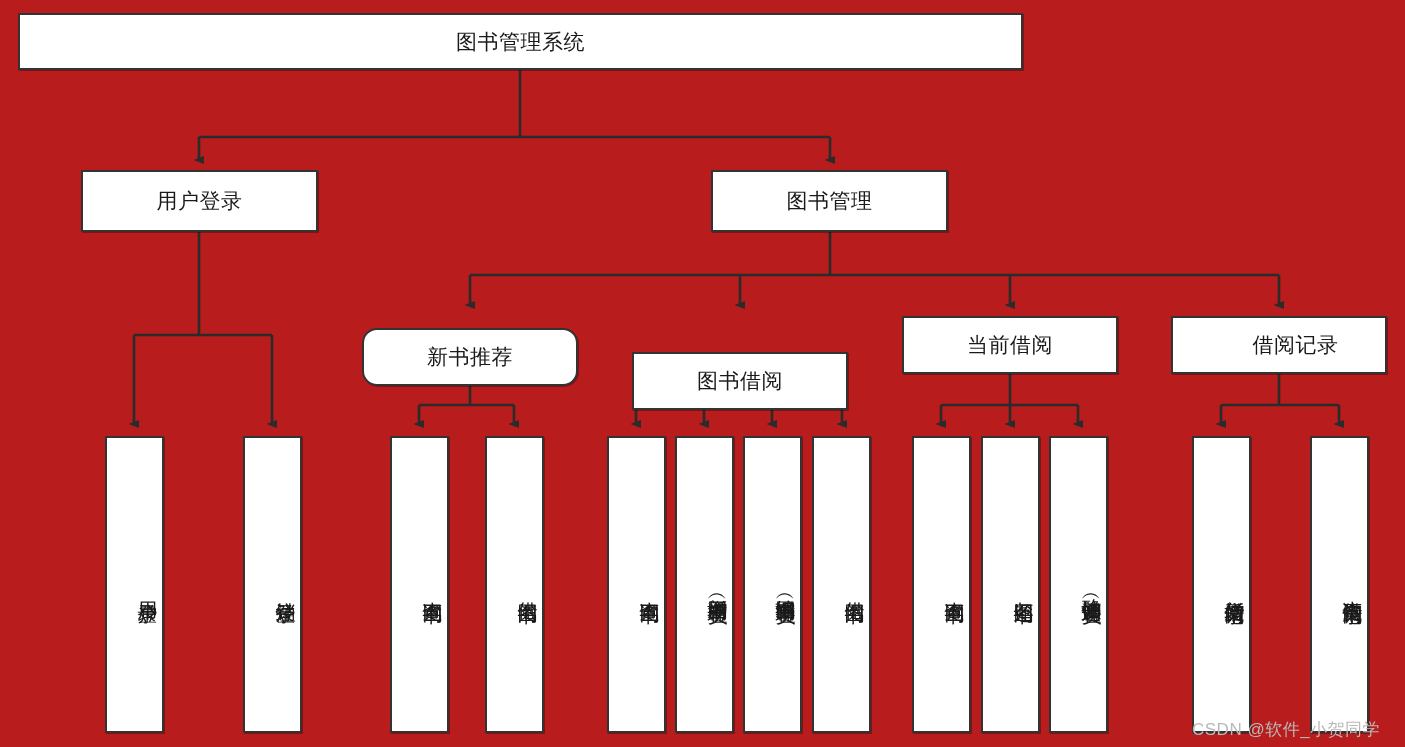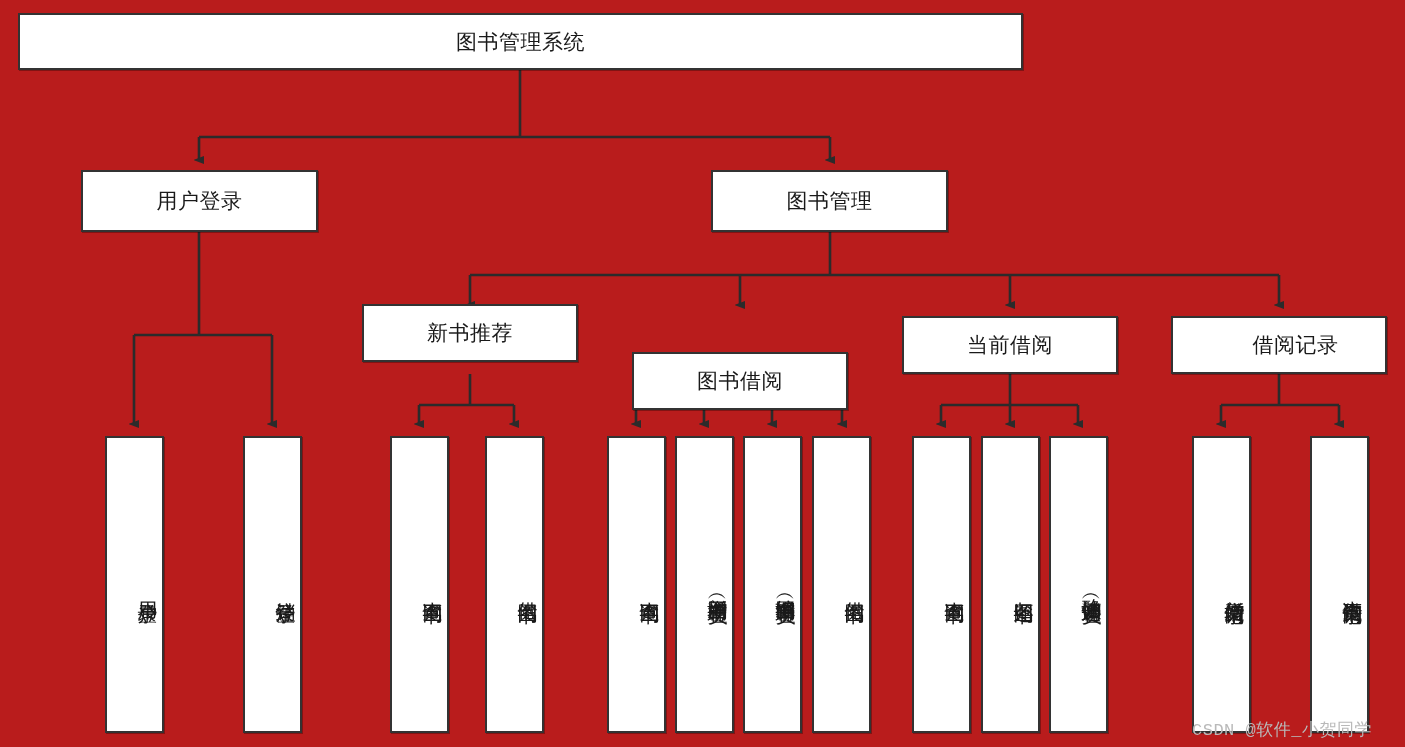--- a/index.html
+++ b/index.html
@@ -57,21 +57,21 @@
     writing-mode: vertical-rl;
     text-orientation: upright;
     display: block;
   }
   .watermark {
     position: absolute;
     font-size: 17px;
     color: #b9b9b9;
     white-space: nowrap;
     letter-spacing: 0.5px;
-    font-family: Liberation Mono, monospace;
+    font-family: Liberation Sans, sans-serif;
   }
 </style>
 </head>
 <body>
 
 <div id="canvas">
 
   <svg class="edges" viewBox="0 0 1405 747">
     <defs>
       <marker id="arrow" markerWidth="10" markerHeight="10" refX="5" refY="5" orient="auto" markerUnits="userSpaceOnUse">
@@ -129,21 +129,21 @@
     <span>图书管理系统</span>
   </div>
 
   <div class="node node-h" style="left:81px; top:170px; width:237px; height:62px;">
     <span>用户登录</span>
   </div>
   <div class="node node-h" style="left:711px; top:170px; width:237px; height:62px;">
     <span>图书管理</span>
   </div>
 
-  <div class="node node-h" style="left:362px; top:304px; width:216px; height:58px;">
+  <div class="node node-h" style="left:362px; top:328px; width:216px; height:58px;border-radius:15px;">
     <span>新书推荐</span>
   </div>
   <div class="node node-h" style="left:632px; top:316px; width:216px; height:58px;margin-top:36px;">
     <span>图书借阅</span>
   </div>
   <div class="node node-h" style="left:902px; top:316px; width:216px; height:58px;">
     <span>当前借阅</span>
   </div>
   <div class="node node-h" style="left:1171px; top:316px; width:216px; height:58px;padding-left:33px;">
     <span>借阅记录</span>

